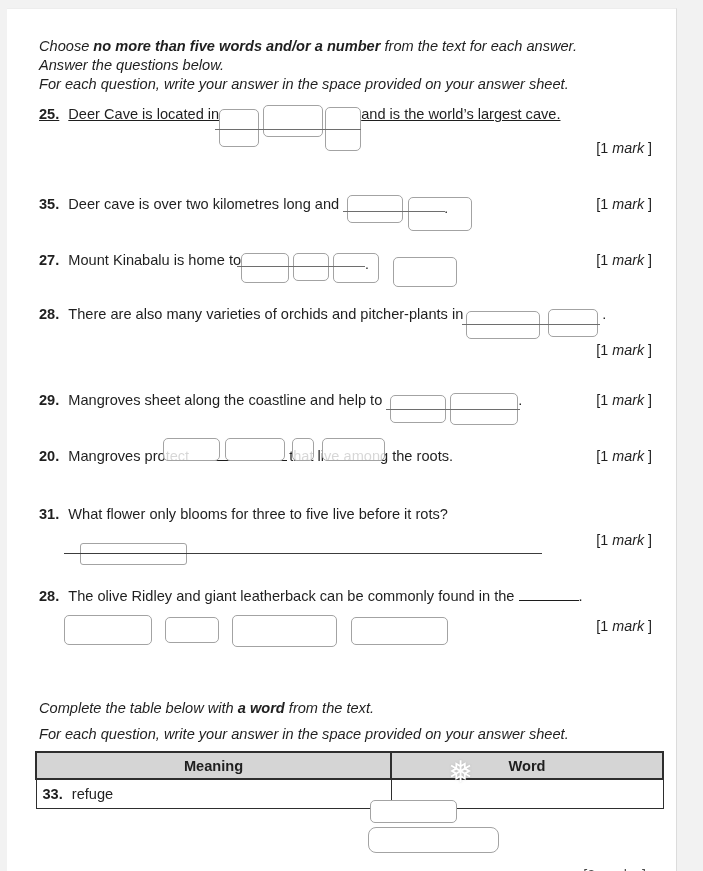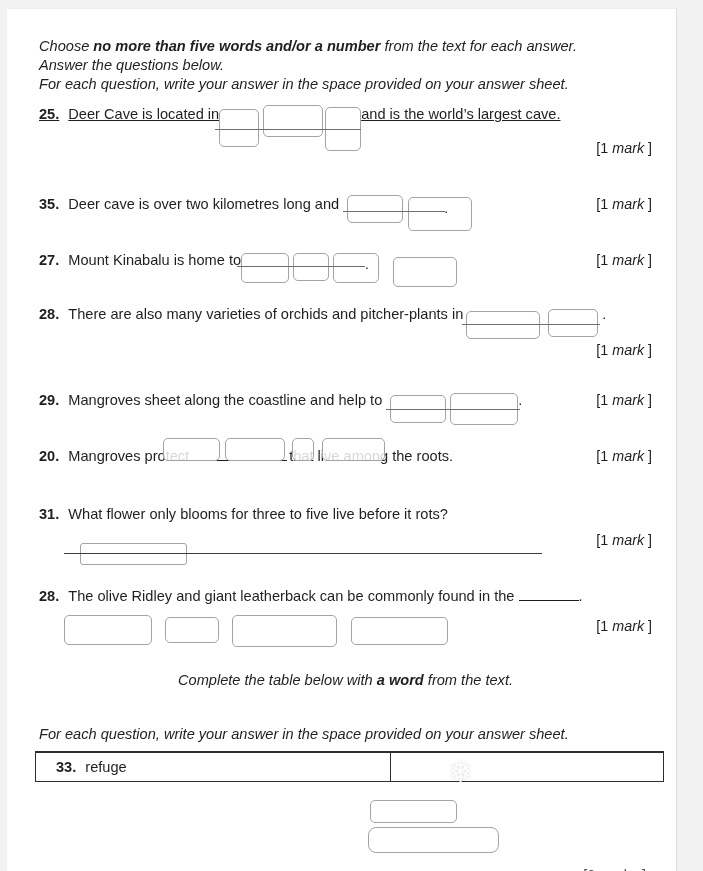--- a/index.html
+++ b/index.html
@@ -28,21 +28,21 @@
   
   .q32row{position:absolute;left:25px;top:28px;height:36px;white-space:nowrap;}
   .ibox{display:inline-block;position:relative;background:#fff;border:1.2px solid #a3a3a3;
         border-radius:5px;box-sizing:border-box;vertical-align:top;}
   
   .twrap{position:absolute;left:28px;top:742px;width:629px;}
   table.meaning{border-collapse:collapse;width:100%;table-layout:fixed;}
   table.meaning th{background:#d5d5d5;border:2px solid #2e2e2e;font-size:14.6px;font-weight:700;
         height:23px;text-align:center;padding:1px 0;}
   table.meaning td{border:1.6px solid #2e2e2e;border-top-width:2px;font-size:14.6px;height:26px;
-        padding:1px 20px;vertical-align:middle;}
+        padding:1px 6px;vertical-align:middle;}
   .snow{position:absolute;z-index:5;color:#ffffff;font-size:30px;line-height:30px;
         text-shadow:0 0 2px rgba(120,120,120,0.35);}
 </style>
 </head>
 <body>
 
 <div class="screen">
   <div class="page">
 
     <div class="blk italic" style="top:28px;">
@@ -124,30 +124,34 @@
       <span class="qnum">28.</span><span>The olive Ridley and giant leatherback can be commonly found in the</span>&nbsp;<span class="blank" style="width:60px;"></span><span>.</span>
       <span class="q32row">
         <span class="ibox" style="width:88px;height:30px;"></span>
         <span class="ibox" style="width:54px;height:26px;margin-left:9px;margin-top:2px;"></span>
         <span class="ibox" style="width:105px;height:32px;margin-left:9px;"></span>
         <span class="ibox" style="width:97px;height:28px;margin-left:10px;margin-top:2px;"></span>
       </span>
       <span class="mark mark-abs" style="top:30px;"><span>[1 </span><span class="mk-w">mark</span><span> ]</span></span>
     </div>
 
-    <div class="blk italic" style="top:662px;text-align:center;"><span>Complete the table below with </span><span class="b">a word</span><span> from the text.</span></div>
+    <div class="blk italic" style="top:690px;"><span>Complete the table below with </span><span class="b">a word</span><span> from the text.</span></div>
     <div class="blk italic" style="top:716px;"><span>For each question, write your answer in the space provided on your answer sheet.</span></div>
 
     <div class="twrap">
       <table class="meaning">
         <colgroup>
             <col style="width:355px;">
             <col>
           </colgroup>
         <tbody>
+            <tr>
+          <th>Meaning</th>
+          <th>Word</th>
+        </tr>
         <tr>
           <td><span class="qnum">33.</span><span>refuge</span></td>
           <td><span></span></td>
         </tr>
       </tbody>
         </table>
       <span class="snow" style="left:413px;top:6px;">❅</span>
       <span class="abox" style="left:335px;top:49px;width:87px;height:23px;background:#fff;"></span>
       <span class="abox" style="left:333px;top:76px;width:131px;height:26px;background:#fff;border-radius:8px;"></span>
     </div>

